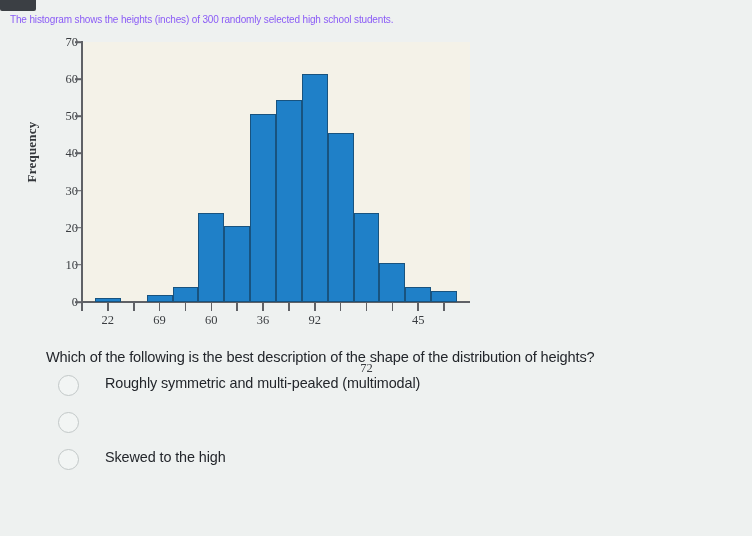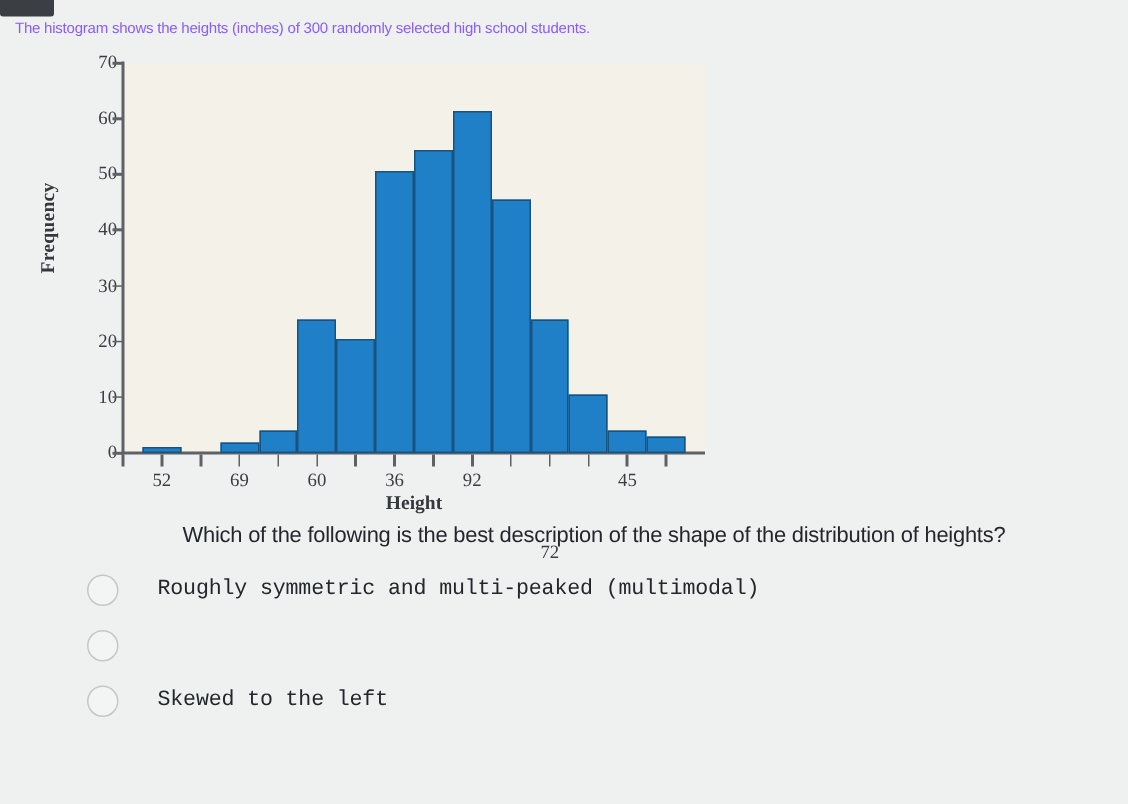--- a/index.html
+++ b/index.html
@@ -147,34 +147,32 @@
 
   
   .question {
     position: absolute;
     left: 46px;
     top: 349px;
     width: 700px;
     font-size: 14.6px;
     color: #23262b;
     letter-spacing: -0.15px;
-    text-align: center;
   }
   .options {
     position: absolute;
     left: 58px;
     top: 375px;
     width: 690px;
   }
   .option-row {
     display: flex;
-    align-items: center;
+    align-items: flex-start;
     height: 36px;
     margin-bottom: 1px;
-    font-family: Liberation Mono, monospace;
   }
   .radio {
     width: 19px;
     height: 19px;
     border: 1.6px solid #c2c8c8;
     border-radius: 50%;
     background: #f2f5f4;
     flex: 0 0 auto;
   }
   .option-label {
@@ -224,21 +222,21 @@
       <div class="xtick-mark" style="left: 190.533px;"></div>
       <div class="xtick-mark" style="left: 216.4px;"></div>
       <div class="xtick-mark" style="left: 242.267px;"></div>
       <div class="xtick-mark" style="left: 268.133px;"></div>
       <div class="xtick-mark" style="left: 294px;"></div>
       <div class="xtick-mark" style="left: 319.867px;"></div>
       <div class="xtick-mark" style="left: 345.733px;"></div>
       <div class="xtick-mark" style="left: 371.6px;"></div>
       <div class="xtick-mark" style="left: 397.467px;"></div>
       <div class="xtick-mark" style="left: 423.333px;"></div>
-      <div class="xtick-label" style="left: 87.8667px;">52</div>
+      <div class="xtick-label" style="left: 87.8667px;">22</div>
       <div class="xtick-label" style="left: 139.6px;">69</div>
       <div class="xtick-label" style="left: 191.333px;">60</div>
       <div class="xtick-label" style="left: 243.067px;">36</div>
       <div class="xtick-label" style="left: 294.8px;">92</div>
       <div class="xtick-label" style="left: 346.533px; margin-top: 48px;">72</div>
       <div class="xtick-label" style="left: 398.267px;">45</div>
     </div>
   <div id="bar-container">
       <div class="bar" style="left: 74.9333px; width: 25.8667px; top: 262.286px; height: 3.71429px; background: rgb(31, 128, 200); border-color: rgb(24, 83, 127);"></div>
       <div class="bar" style="left: 126.667px; width: 25.8667px; top: 258.571px; height: 7.42857px; background: rgb(31, 128, 200); border-color: rgb(24, 83, 127);"></div>
@@ -247,30 +245,29 @@
       <div class="bar" style="left: 204.267px; width: 25.8667px; top: 189.857px; height: 76.1429px; background: rgb(31, 128, 200); border-color: rgb(24, 83, 127);"></div>
       <div class="bar" style="left: 230.133px; width: 25.8667px; top: 78.4286px; height: 187.571px; background: rgb(31, 128, 200); border-color: rgb(24, 83, 127);"></div>
       <div class="bar" style="left: 256px; width: 25.8667px; top: 63.5714px; height: 202.429px; background: rgb(31, 128, 200); border-color: rgb(24, 83, 127);"></div>
       <div class="bar" style="left: 281.867px; width: 25.8667px; top: 37.5714px; height: 228.429px; background: rgb(31, 128, 200); border-color: rgb(24, 83, 127);"></div>
       <div class="bar" style="left: 307.733px; width: 25.8667px; top: 97px; height: 169px; background: rgb(31, 128, 200); border-color: rgb(24, 83, 127);"></div>
       <div class="bar" style="left: 333.6px; width: 25.8667px; top: 176.857px; height: 89.1429px; background: rgb(31, 128, 200); border-color: rgb(24, 83, 127);"></div>
       <div class="bar" style="left: 359.467px; width: 25.8667px; top: 227px; height: 39px; background: rgb(31, 128, 200); border-color: rgb(24, 83, 127);"></div>
       <div class="bar" style="left: 385.333px; width: 25.8667px; top: 251.143px; height: 14.8571px; background: rgb(31, 128, 200); border-color: rgb(24, 83, 127);"></div>
       <div class="bar" style="left: 411.2px; width: 25.8667px; top: 254.857px; height: 11.1429px; background: rgb(31, 128, 200); border-color: rgb(24, 83, 127);"></div>
     </div>
-  <div class="xlabel">Height</div>
 </div>
 
 <div class="question">Which of the following is the best description of the shape of the distribution of heights?</div>
 
 <div class="options" id="options-container">
     <div class="option-row">
       <div class="radio"></div>
       <div class="option-label">Roughly symmetric and multi-peaked (multimodal)</div>
     </div>
     <div class="option-row">
       <div class="radio"></div>
     </div>
     <div class="option-row">
       <div class="radio"></div>
-      <div class="option-label">Skewed to the left</div>
+      <div class="option-label">Skewed to the high</div>
     </div>
   </div>
 
 </body></html>

